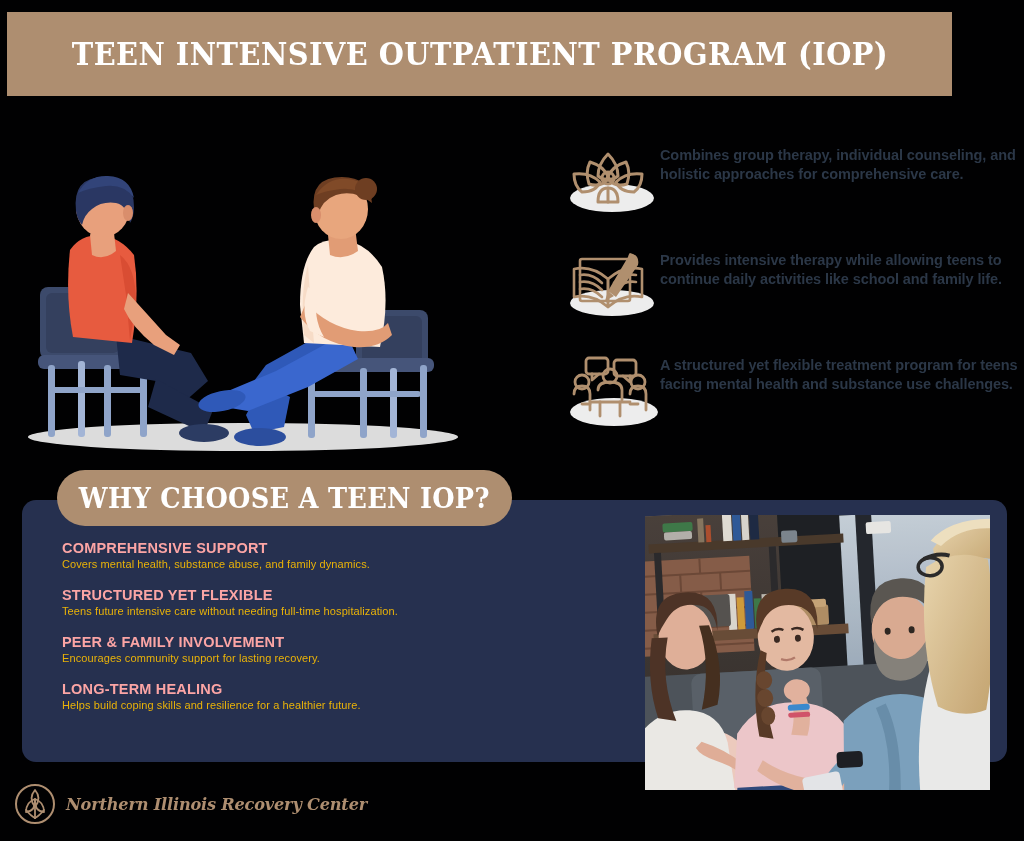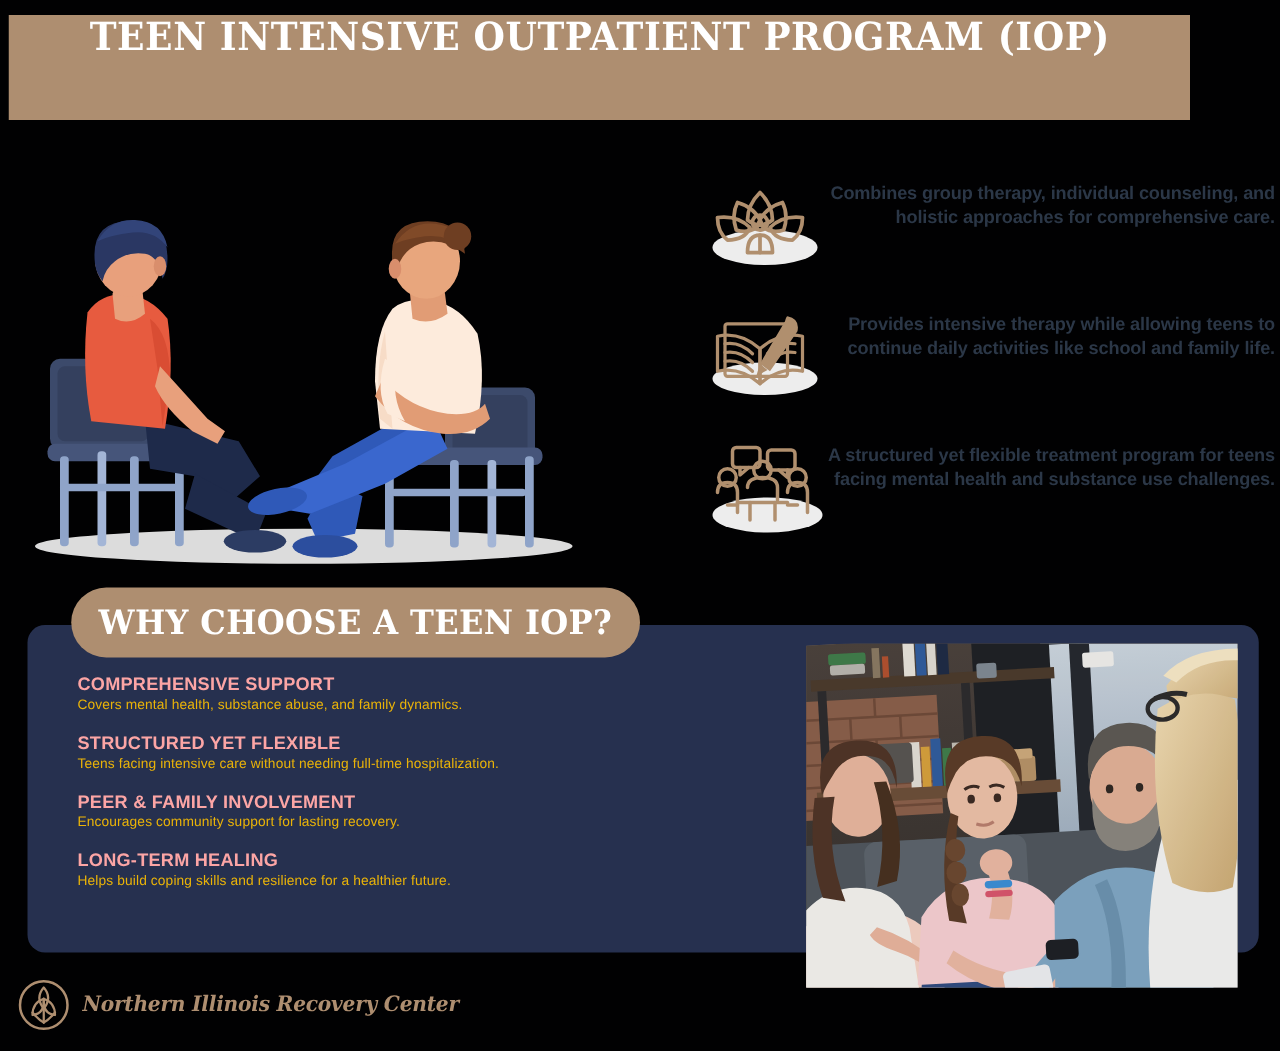--- a/index.html
+++ b/index.html
@@ -9,21 +9,21 @@
     font-family:"Liberation Sans", sans-serif;
     overflow:hidden;
     position:relative;
   }
   #page{position:absolute;inset:0;width:1024px;height:841px;background:#010102;overflow:hidden;}
 
   
   .header-bar{
     position:absolute;left:7px;top:12px;width:945px;height:84px;
     background:#AE8E70;
-    display:flex;align-items:flex-start;justify-content:center;
+    display:flex;align-items:center;justify-content:center;
   }
   .header-title{
     color:#FFFFFF;
     font-family:"DejaVu Serif", serif;
     font-weight:700;
     font-size:31px;
     letter-spacing:0.5px;
     text-align:center;
     transform:scaleX(0.93);
     white-space:nowrap;
@@ -52,21 +52,20 @@
   .feature{display:flex;align-items:flex-start;margin-bottom:22px;height:83px;}
   .feature-icon{width:100px;flex:0 0 100px;height:80px;position:relative;}
   .feature-text{
     flex:1;
     color:#2B3747;
     font-size:14.5px;
     line-height:19px;
     font-weight:700;
     padding-top:6px;
     letter-spacing:-0.1px;
-    text-align:right;
   }
 
   
   .why-panel{
     position:absolute;left:22px;top:500px;width:985px;height:262px;
     background:#26304F;border-radius:14px;
   }
   .why-pill{
     position:absolute;left:57px;top:470px;width:455px;height:56px;
     background:#AE8E70;border-radius:28px;
@@ -279,21 +278,21 @@
     <div class="why-pill-text">WHY CHOOSE A TEEN IOP?</div>
   </div>
 
   <div class="benefits">
     <div class="benefit">
       <div class="benefit-title">COMPREHENSIVE SUPPORT</div>
       <div class="benefit-desc">Covers mental health, substance abuse, and family dynamics.</div>
     </div>
     <div class="benefit">
       <div class="benefit-title">STRUCTURED YET FLEXIBLE</div>
-      <div class="benefit-desc">Teens facing intensive care without needing full-time hospitalization.</div>
+      <div class="benefit-desc">Teens future intensive care without needing full-time hospitalization.</div>
     </div>
     <div class="benefit">
       <div class="benefit-title">PEER &amp; FAMILY INVOLVEMENT</div>
       <div class="benefit-desc">Encourages community support for lasting recovery.</div>
     </div>
     <div class="benefit">
       <div class="benefit-title">LONG-TERM HEALING</div>
       <div class="benefit-desc">Helps build coping skills and resilience for a healthier future.</div>
     </div>
   </div>

